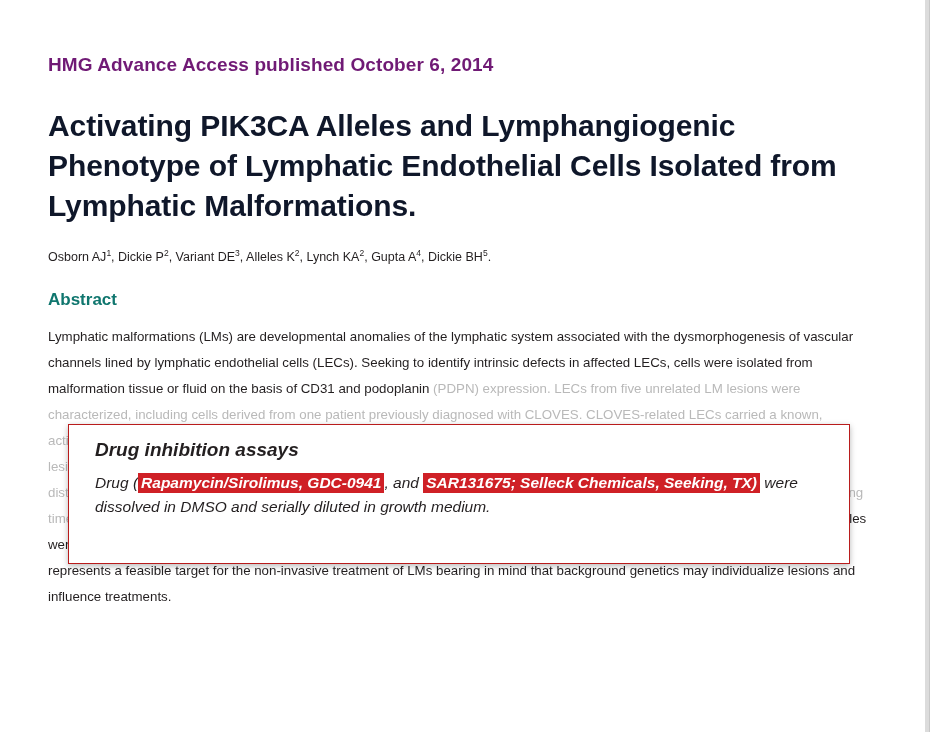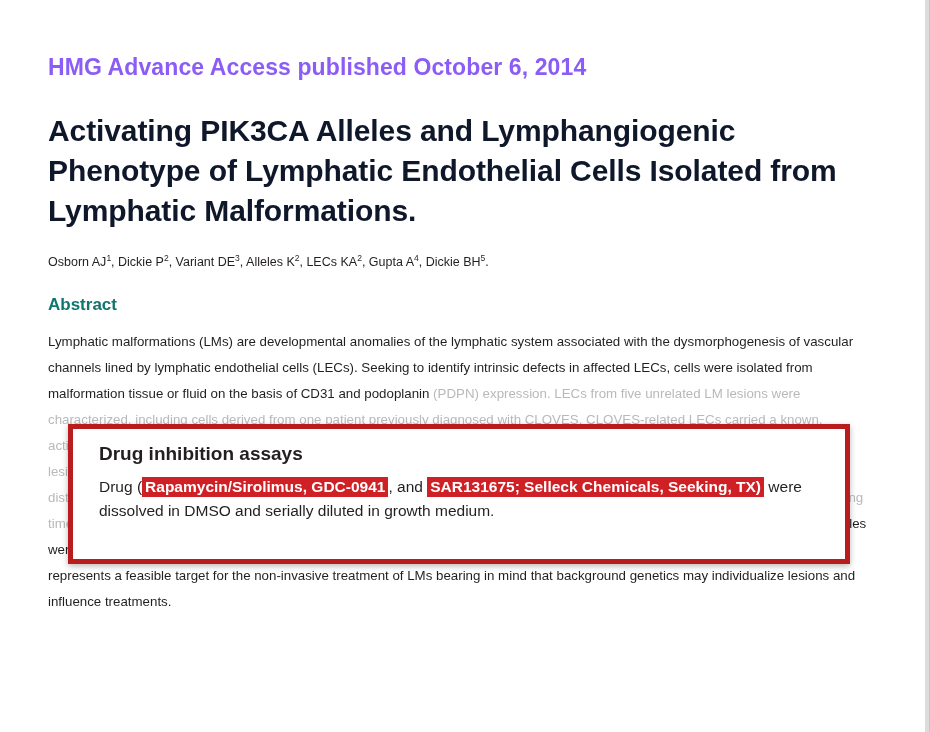--- a/index.html
+++ b/index.html
@@ -30,24 +30,24 @@
     width: 4px; height: 732px;
     background: #dcdcdc;
   }
   .content {
     position: absolute;
     left: 48px;
     top: 54px;
     width: 834px;
   }
   .journal-line {
-    font-size: 23px;
+    font-size: 19px;
     font-weight: bold;
     letter-spacing: 0.1px;
-    color: #8b5cf6;
+    color: #701a75;
     margin-bottom: 30px;
   }
   .article-title {
     font-size: 30px;
     font-weight: bold;
     line-height: 1.33;
     letter-spacing: -0.1px;
     color: #0f172a;
     margin: 0 0 22px 0;
     max-width: 845px;
@@ -76,23 +76,24 @@
   }
   
   .overlay-card {
     position: absolute;
     left: 68px;
     top: 424px;
     width: 782px;
     height: 140px;
     background: #ffffff;
     box-shadow: 0 2px 6px rgba(0,0,0,0.28);
-    border: 5px solid #b91c1c;
+    border: 1px solid #b91c1c;
     box-sizing: border-box;
     padding: 14px 20px 10px 26px;
+    font-style: italic;
   }
   .overlay-title {
     font-size: 19px;
     font-weight: bold;
     color: #231f20;
     margin: 0 0 10px 0;
   }
   .overlay-body {
     font-size: 15.5px;
     line-height: 1.55;
@@ -115,21 +116,21 @@
 
 <div class="page">
 
   <div class="content">
 
     <div class="journal-line">HMG Advance Access published October 6, 2014</div>
 
     <h1 class="article-title">Activating PIK3CA Alleles and Lymphangiogenic Phenotype of Lymphatic Endothelial Cells Isolated from Lymphatic Malformations.</h1>
 
     <div class="authors">
-      <span>Osborn AJ</span><sup>1</sup><span>, Dickie P</span><sup>2</sup><span>, Variant DE</span><sup>3</sup><span>, Alleles K</span><sup>2</sup><span>, LECs KA</span><sup>2</sup><span>, Gupta A</span><sup>4</sup><span>, Dickie BH</span><sup>5</sup><span>.</span>
+      <span>Osborn AJ</span><sup>1</sup><span>, Dickie P</span><sup>2</sup><span>, Variant DE</span><sup>3</sup><span>, Alleles K</span><sup>2</sup><span>, Lynch KA</span><sup>2</sup><span>, Gupta A</span><sup>4</sup><span>, Dickie BH</span><sup>5</sup><span>.</span>
     </div>
 
     <h2 class="section-heading">Abstract</h2>
 
     <div class="abstract">
       <span>Lymphatic malformations (LMs) are developmental anomalies of the lymphatic system associated with the dysmorphogenesis of vascular channels lined by lymphatic endothelial cells (LECs). Seeking to identify intrinsic defects in affected LECs, cells were isolated from malformation tissue or fluid on the basis of CD31 and podoplanin</span>
       <span class="faded">(PDPN) expression. LECs from five unrelated LM lesions were characterized, including cells derived from one patient previously diagnosed with CLOVES. CLOVES-related LECs carried a known, activating mutation in PIK3CA</span>
       <span class="faded">(p.H1047L). Variant alleles of PIK3CA (p.C420R, p.E542K and p.Q546K) were subsequently identified in lesion-derived LECs from three additional patients. Compared with normal LECs, LM-LECs exhibited a lymphangiogenic phenotype distinguished by PI3K/AKT activation, enhanced sprouting efficiency, elevated VEGF-C expression and COX2 expression, shorter doubling times and reduced expression of angiopoietin 2 and CXCR4.</span>
       <span>Nine additional LM-LEC populations and 12 of 15 archived LM tissue samples were shown to bear common PIK3CA variants by allele-specific PCR. The activation of a central growth/survival pathway (PI3K/AKT) represents a feasible target for the non-invasive treatment of LMs bearing in mind that background genetics may individualize lesions and influence treatments.</span>
     </div>

